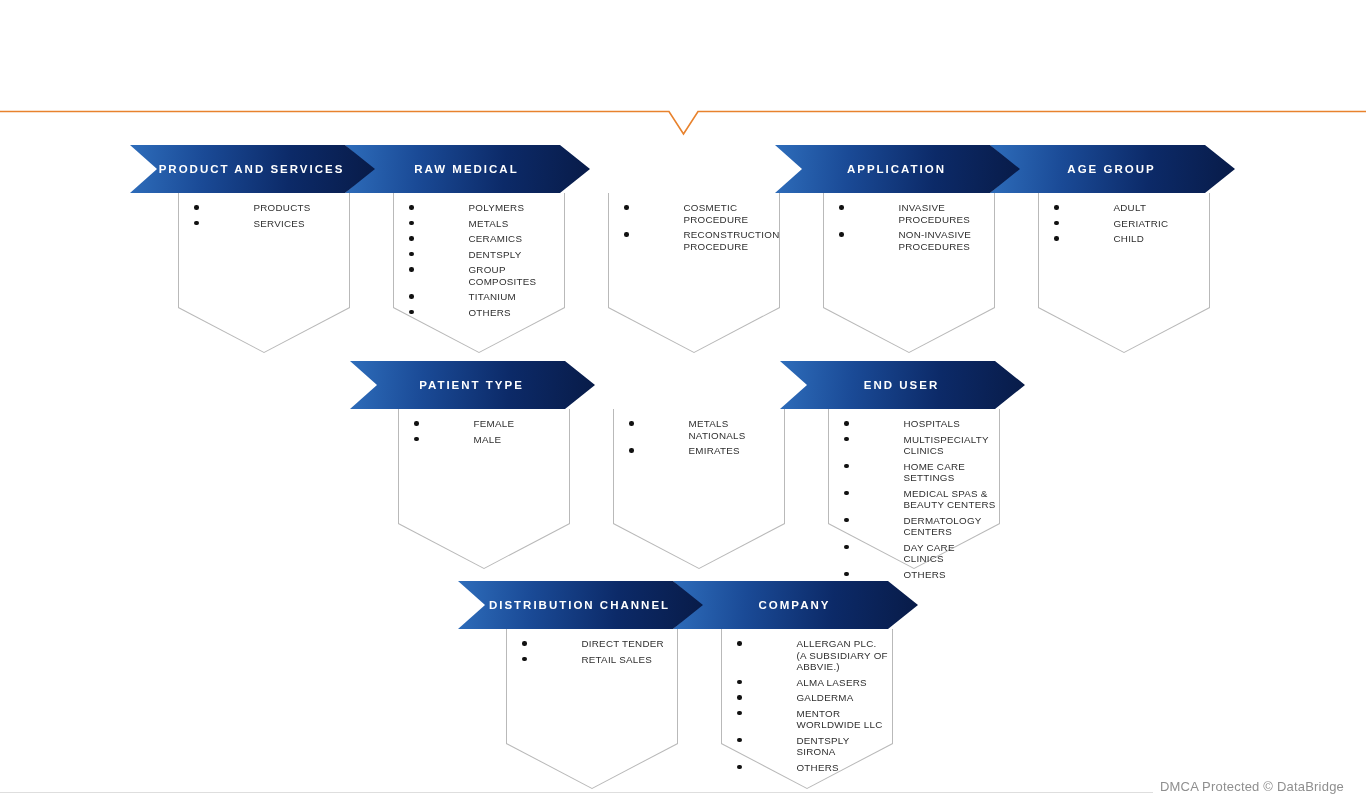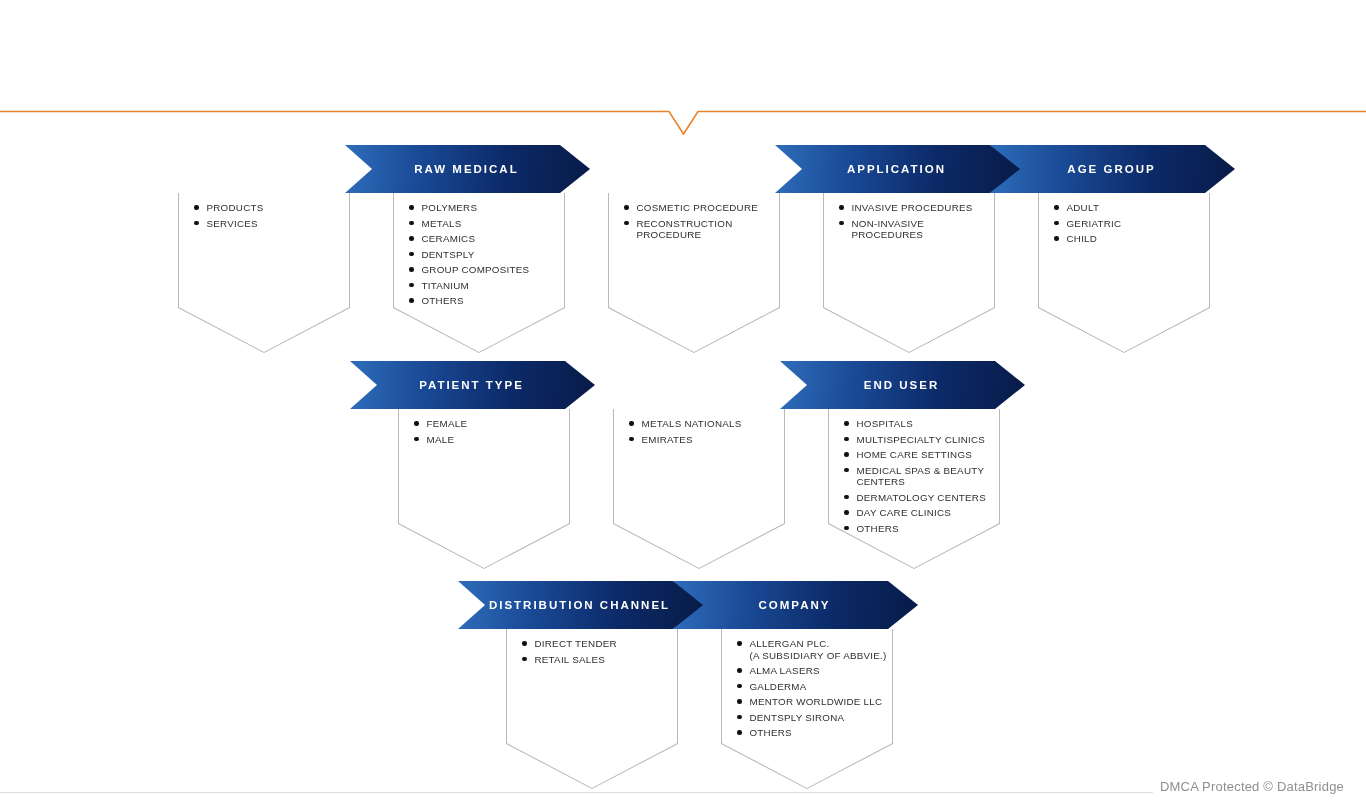--- a/index.html
+++ b/index.html
@@ -38,21 +38,21 @@
     padding:0 28px 0 26px;box-sizing:border-box;}
   .seg-label{color:#ffffff;font-weight:bold;font-size:11.5px;letter-spacing:2px;white-space:nowrap;}
   .seg-box-outer{position:absolute;left:48px;top:48px;width:172px;height:160px;background:#B9B9B9;
     clip-path:polygon(0 0,100% 0,100% 71.8%,50% 100%,0 71.8%);}
   .seg-box-inner{position:absolute;left:1px;top:0;width:170px;height:159px;background:#ffffff;
     clip-path:polygon(0 0,100% 0,100% 71.8%,50% 100%,0 71.8%);}
   .seg-list{position:absolute;left:48px;top:48px;width:172px;box-sizing:border-box;
     padding:9px 4px 0 16px;z-index:3;}
   .seg-item{display:flex;align-items:flex-start;font-size:9.8px;line-height:11.5px;
     letter-spacing:0.25px;color:#2F2F2F;margin-bottom:4px;}
-  .seg-item-text{white-space:pre-line;}
+  .seg-item-text{white-space:pre-line;margin-left:47px;}
   .bullet{width:4.5px;height:4.5px;border-radius:50%;background:#111111;flex:none;margin:3.4px 8px 0 0;}
   
   .footer-divider{position:absolute;left:0;top:792px;width:1153px;height:1px;background:#DEDEDE;}
   .dmca{position:absolute;right:22px;top:779px;font-size:13px;color:#8F8F8F;letter-spacing:0.2px;}
 </style>
 </head>
 <body>
 
 <div class="canvas">
 
@@ -60,20 +60,23 @@
   <svg class="underline-svg" viewBox="0 0 1366 28" xmlns="http://www.w3.org/2000/svg">
     <path d="M0 1.5 H669 L683.5 24 L698 1.5 H1366" fill="none" stroke="#E8822D" stroke-width="1.6"></path>
   </svg>
 
   <div id="rows">
       <div class="seg-row row-0">
         <div class="segment" style="left: 0px; z-index: 20;">
           <div class="seg-box-outer">
             <div class="seg-box-inner"></div>
           </div>
+          <div class="seg-header">
+            <span class="seg-label">PRODUCT AND SERVICES</span>
+          </div>
           <div class="seg-list">
             <div class="seg-item">
               <span class="bullet"></span>
               <span class="seg-item-text">PRODUCTS</span>
             </div>
             <div class="seg-item">
               <span class="bullet"></span>
               <span class="seg-item-text">SERVICES</span>
             </div>
           </div>

